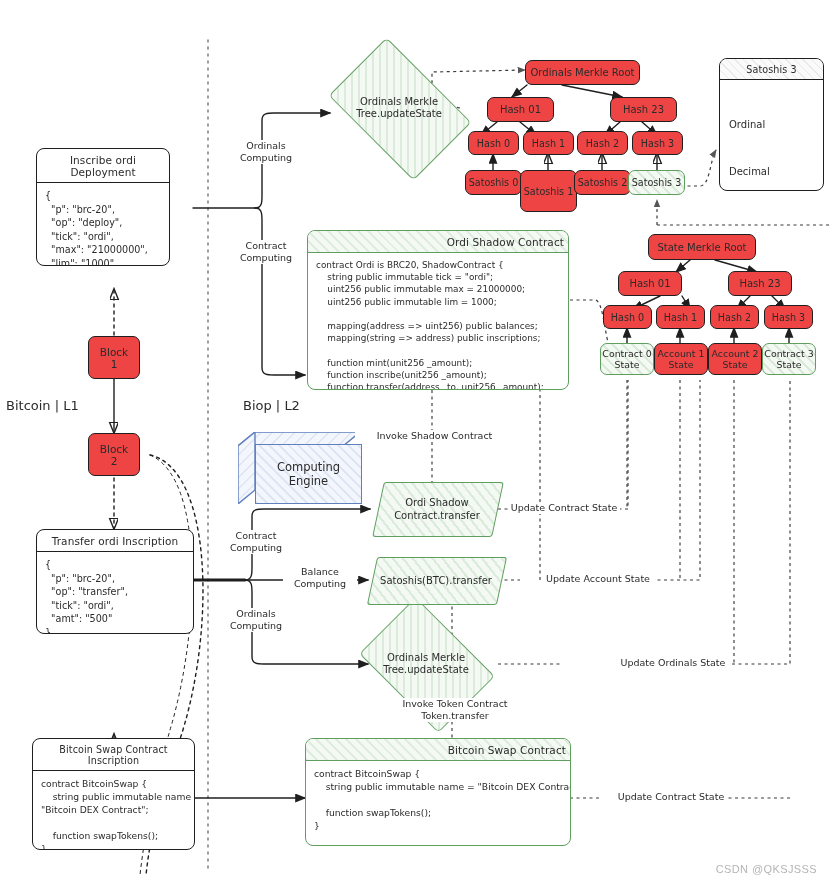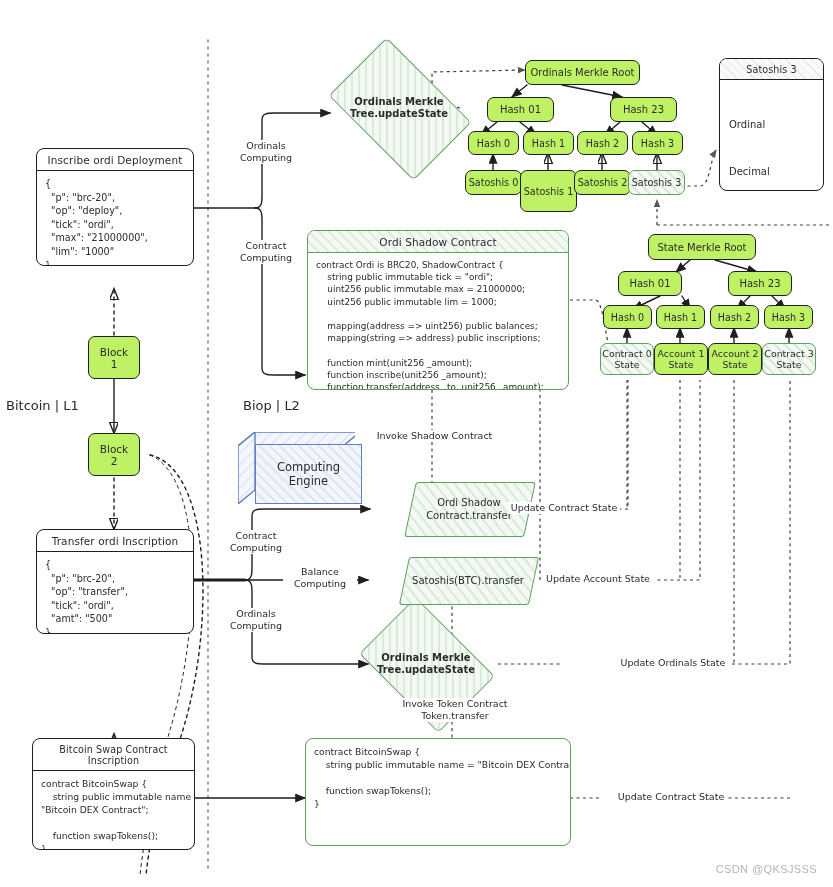--- a/index.html
+++ b/index.html
@@ -8,21 +8,21 @@
     font-family:"DejaVu Sans", sans-serif;
     width:833px;height:887px;position:relative;overflow:hidden;
     color:#2b2b2b;
   }
   #stage{position:absolute;left:0;top:0;width:833px;height:887px;}
   svg.layer{position:absolute;left:0;top:0;width:833px;height:887px;pointer-events:none;}
   .node{position:absolute;box-sizing:border-box;}
 
   
   .hbox{
-    border:1.4px solid #1f1f1f;border-radius:7px;background:#bef264;
+    border:1.4px solid #1f1f1f;border-radius:7px;background:#ef4444;
     display:flex;align-items:center;justify-content:center;text-align:center;
   }
   .hbox.green{border-color:#5e9e5e;}
 
   
   .card{
     border:1.4px solid #1f1f1f;border-radius:8px;background:#fff;overflow:hidden;
     display:flex;flex-direction:column;
   }
   .card > .card-title{
@@ -31,41 +31,42 @@
   }
   .card > .card-body{
     flex:1;padding:6px 8px;font-size:9.6px;line-height:1.42;white-space:pre;
   }
   .card.green{border-color:#5e9e5e;}
   .card.green > .card-title{
     border-bottom-color:#5e9e5e;
     background:
       repeating-linear-gradient(45deg,rgba(110,170,110,.16) 0 2px,rgba(255,255,255,0) 2px 7px),
       #f4faf3;
+    text-align: right;
   }
 
   
   .attrs{font-size:10px;line-height:1.58;padding:5px 9px;white-space:pre;text-align:left;}
 
   
   .diamond{
     position:absolute;display:flex;align-items:center;justify-content:center;
   }
   .diamond .dshape{
     position:absolute;left:0;top:0;width:100%;height:100%;
     background:
       repeating-linear-gradient(45deg,rgba(110,170,110,.18) 0 2px,rgba(255,255,255,0) 2px 7px),
       #f4faf3;
     border:1.5px solid #5e9e5e;
     transform:rotate(45deg);border-radius:5px;
   }
-  .diamond .dtext{position:relative;font-size:10px;line-height:1.25;text-align:center;font-weight:bold;}
-
-  
-  .para{position:absolute;display:flex;align-items:center;justify-content:center;margin-left:32px;}
+  .diamond .dtext{position:relative;font-size:10px;line-height:1.25;text-align:center;}
+
+  
+  .para{position:absolute;display:flex;align-items:center;justify-content:center;}
   .para .pshape{
     position:absolute;left:0;top:0;width:100%;height:100%;
     background:
       repeating-linear-gradient(45deg,rgba(110,170,110,.18) 0 2px,rgba(255,255,255,0) 2px 7px),
       #f4faf3;
     border:1.5px solid #5e9e5e;
     transform:skewX(-12deg);border-radius:3px;
   }
   .para .ptext{position:relative;font-size:10px;line-height:1.3;text-align:center;}
 
@@ -200,21 +201,21 @@
       <path d="M432,390 L432,492" marker-end="url(#arS)"></path>
 
       <path d="M452,676 L452,745" marker-end="url(#arS)"></path>
       <path d="M452,600 L452,676"></path>
     </g>
   </svg>
 
   <div class="swimlabel" style="left:6px;top:398px;">Bitcoin | L1</div>
   <div class="swimlabel" style="left:243px;top:398px;">Biop | L2</div>
 
-  <div class="node card" style="left:36px;top:148px;width:158px;height:118px;">
+  <div class="node card" style="left:36px;top:148px;width:134px;height:118px;">
     <div class="card-title">Inscribe ordi Deployment</div>
     <div class="card-body">{
   "p": "brc-20",
   "op": "deploy",
   "tick": "ordi",
   "max": "21000000",
   "lim": "1000"
 }</div>
   </div>
 
@@ -299,20 +300,21 @@
     mapping(address =&gt; uint256) public balances;
     mapping(string =&gt; address) public inscriptions;
 
     function mint(unit256 _amount);
     function inscribe(unit256 _amount);
     function transfer(address _to, unit256 _amount);
 }</div>
   </div>
 
   <div class="node card green" style="left:305px;top:738px;width:266px;height:108px;">
+    <div class="card-title">Bitcoin Swap Contract</div>
     <div class="card-body" style="font-size:9.2px;">contract BitcoinSwap {
     string public immutable name = "Bitcoin DEX Contract";
 
     function swapTokens();
 }</div>
   </div>
 
   <div class="node hbox" style="left:525px;top:60px;width:115px;height:25px;font-size:10px;">
     <span>Ordinals Merkle Root</span>
   </div>

